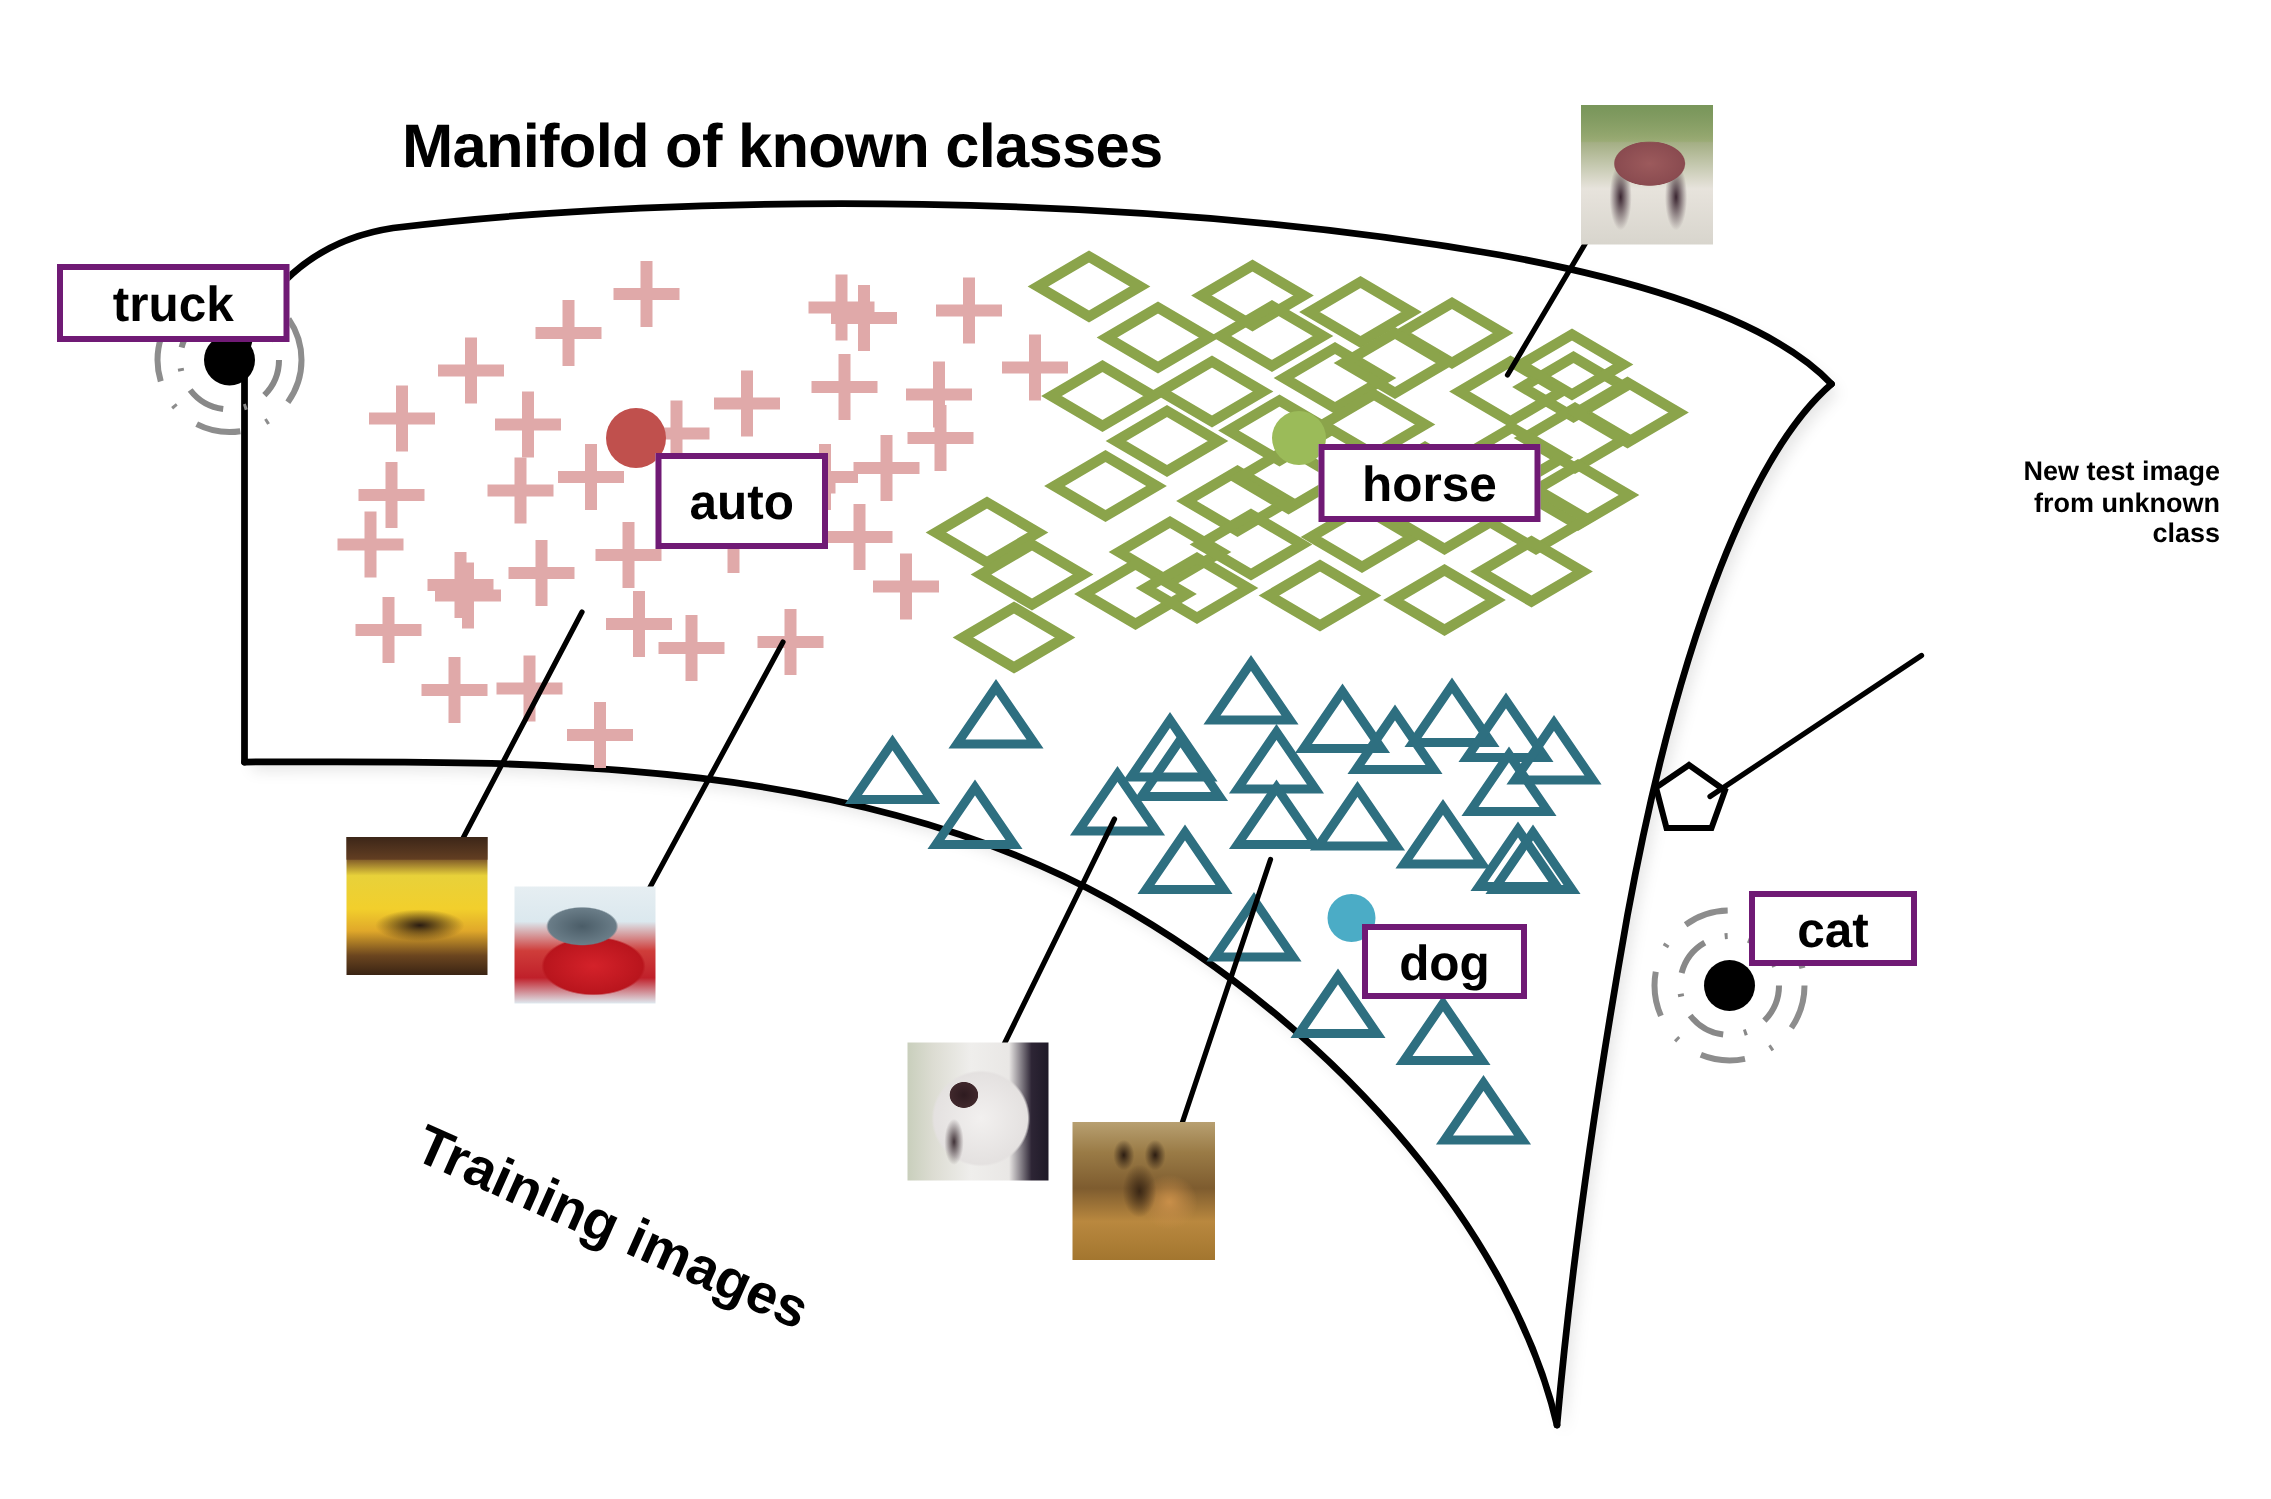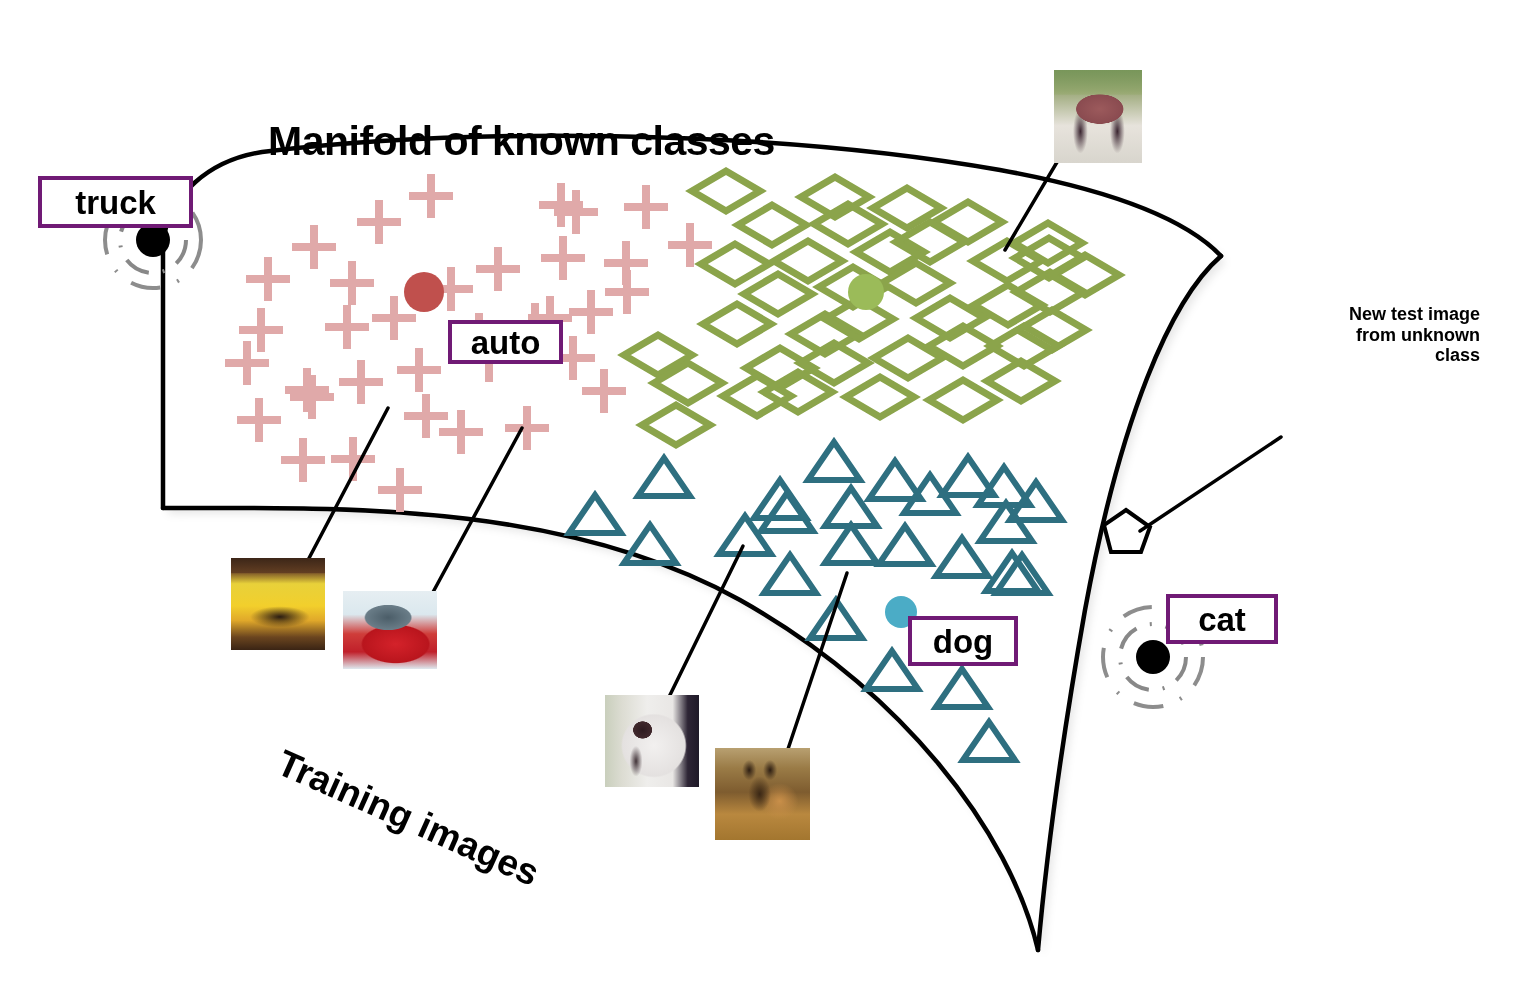--- a/index.html
+++ b/index.html
@@ -23,21 +23,20 @@
     top: 0;
     width: 1514px;
     height: 999px;
   }
   .title {
     position: absolute;
     font-weight: bold;
     color: #000;
     white-space: nowrap;
     letter-spacing: -0.5px;
-    margin-top: 44px;
   }
   #main-title {
     left: 268px;
     top: 74px;
     font-size: 41px;
   }
   .callout-text {
     position: absolute;
     font-weight: bold;
     font-size: 18px;
@@ -58,21 +57,21 @@
     color: #000000;
     font-size: 33px;
     font-weight: bold;
     display: flex;
     align-items: center;
     justify-content: center;
     box-sizing: border-box;
     line-height: 1;
   }
   #label-truck { left: 38px;  top: 176px; width: 155px; height: 52px; }
-  #label-auto  { left: 448px; top: 302px; width: 115px; height: 44px; margin-top: 18px; }
+  #label-auto  { left: 437px; top: 302px; width: 115px; height: 64px; }
   #label-horse { left: 879px; top: 296px; width: 148px; height: 52px; }
   #label-dog   { left: 908px; top: 616px; width: 110px; height: 50px; text-align: center; }
   #label-cat   { left: 1166px;top: 594px; width: 112px; height: 50px; }
 
   .training-label {
     position: absolute;
     left: 288px;
     top: 742px;
     font-size: 37px;
     font-weight: bold;
@@ -312,16 +311,17 @@
   <div class="title" id="main-title">Manifold of known classes</div>
 
   <div class="callout-text" id="unknown-note">New test image
 from unknown
 class</div>
 
   <div class="training-label">Training images</div>
 
   <div class="label-box" id="label-truck">truck</div>
   <div class="label-box" id="label-auto">auto</div>
+  <div class="label-box" id="label-horse">horse</div>
   <div class="label-box" id="label-dog">dog</div>
   <div class="label-box" id="label-cat">cat</div>
 
 </div>
 
 </body></html>

